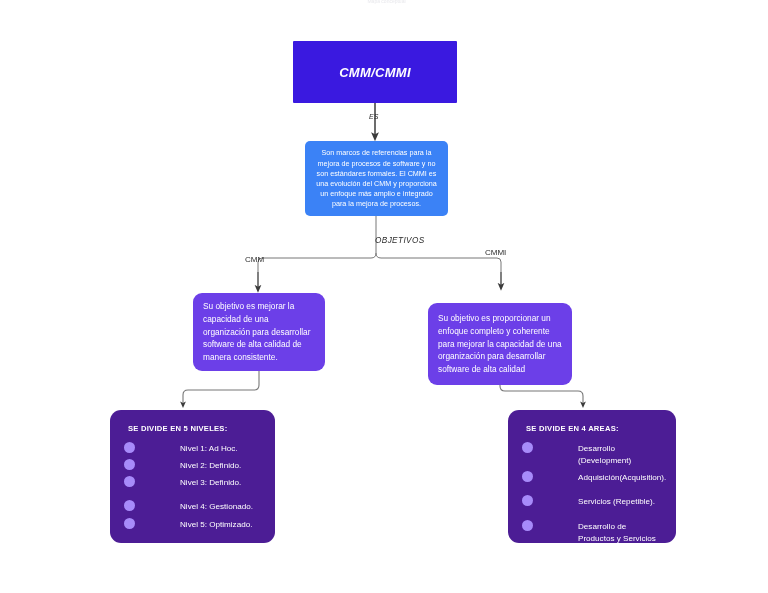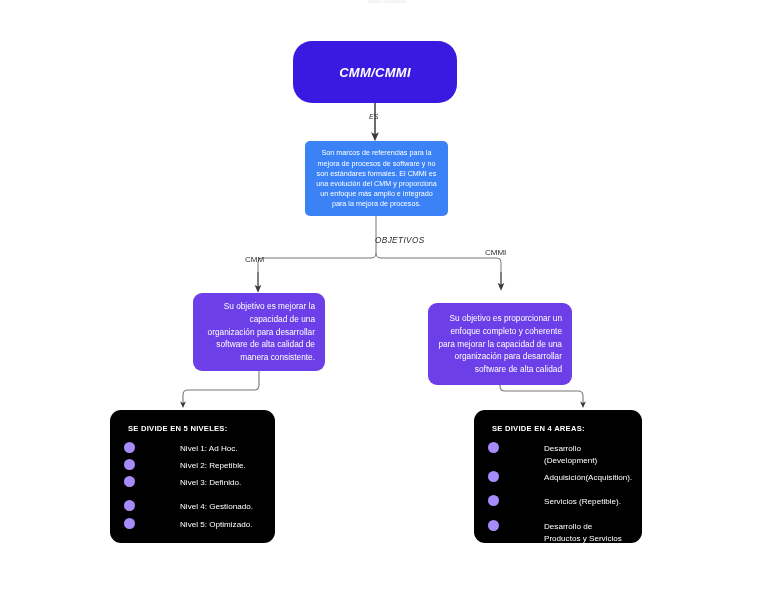--- a/index.html
+++ b/index.html
@@ -39,21 +39,21 @@
     color: #ffffff;
   }
 
   
   .node-root {
     left: 293px;
     top: 41px;
     width: 164px;
     height: 62px;
     background: #3A19E0;
-    border-radius: 19px;
+    border-radius: 1px;
     display: flex;
     align-items: center;
     justify-content: center;
   }
   .node-root .title {
     font-size: 13px;
     font-weight: bold;
     font-style: italic;
     letter-spacing: 0.3px;
     color: #ffffff;
@@ -80,21 +80,21 @@
   }
 
   
   .node-objective {
     background: #6C3FE8;
     border-radius: 9px;
     padding: 8px 10px;
     display: flex;
     align-items: center;
     justify-content: center;
-    text-align: right;
+    text-align: left;
   }
   .node-objective .body-text {
     font-size: 8.3px;
     line-height: 1.55;
     color: #ffffff;
   }
   .node-obj-cmm {
     left: 193px;
     top: 293px;
     width: 132px;
@@ -103,32 +103,32 @@
   .node-obj-cmmi {
     left: 428px;
     top: 291px;
     width: 144px;
     height: 82px;
     margin-top: 12px;
   }
 
   
   .node-detail {
-    background: #000000;
+    background: #4c1d95;
     border-radius: 11px;
     padding: 14px 14px 12px 14px;
   }
   .node-levels {
     left: 110px;
     top: 410px;
     width: 165px;
     height: 133px;
   }
   .node-areas {
-    left: 474px;
+    left: 508px;
     top: 410px;
     width: 168px;
     height: 133px;
   }
   .detail-heading {
     font-size: 7.6px;
     font-weight: bold;
     letter-spacing: 0.25px;
     color: #ffffff;
     margin: 0 0 9px 4px;
@@ -261,21 +261,21 @@
 
   <div class="node node-detail node-levels">
     <div class="detail-heading">SE DIVIDE EN 5 NIVELES:</div>
     <ul class="detail-list">
       <li class="detail-item">
         <span class="bullet-dot"></span>
         <span class="detail-label">Nivel 1: Ad Hoc.</span>
       </li>
       <li class="detail-item">
         <span class="bullet-dot"></span>
-        <span class="detail-label">Nivel 2: Repetible.</span>
+        <span class="detail-label">Nivel 2: Definido.</span>
       </li>
       <li class="detail-item">
         <span class="bullet-dot"></span>
         <span class="detail-label">Nivel 3: Definido.</span>
       </li>
       <li class="detail-item gap-before">
         <span class="bullet-dot"></span>
         <span class="detail-label">Nivel 4: Gestionado.</span>
       </li>
       <li class="detail-item">

